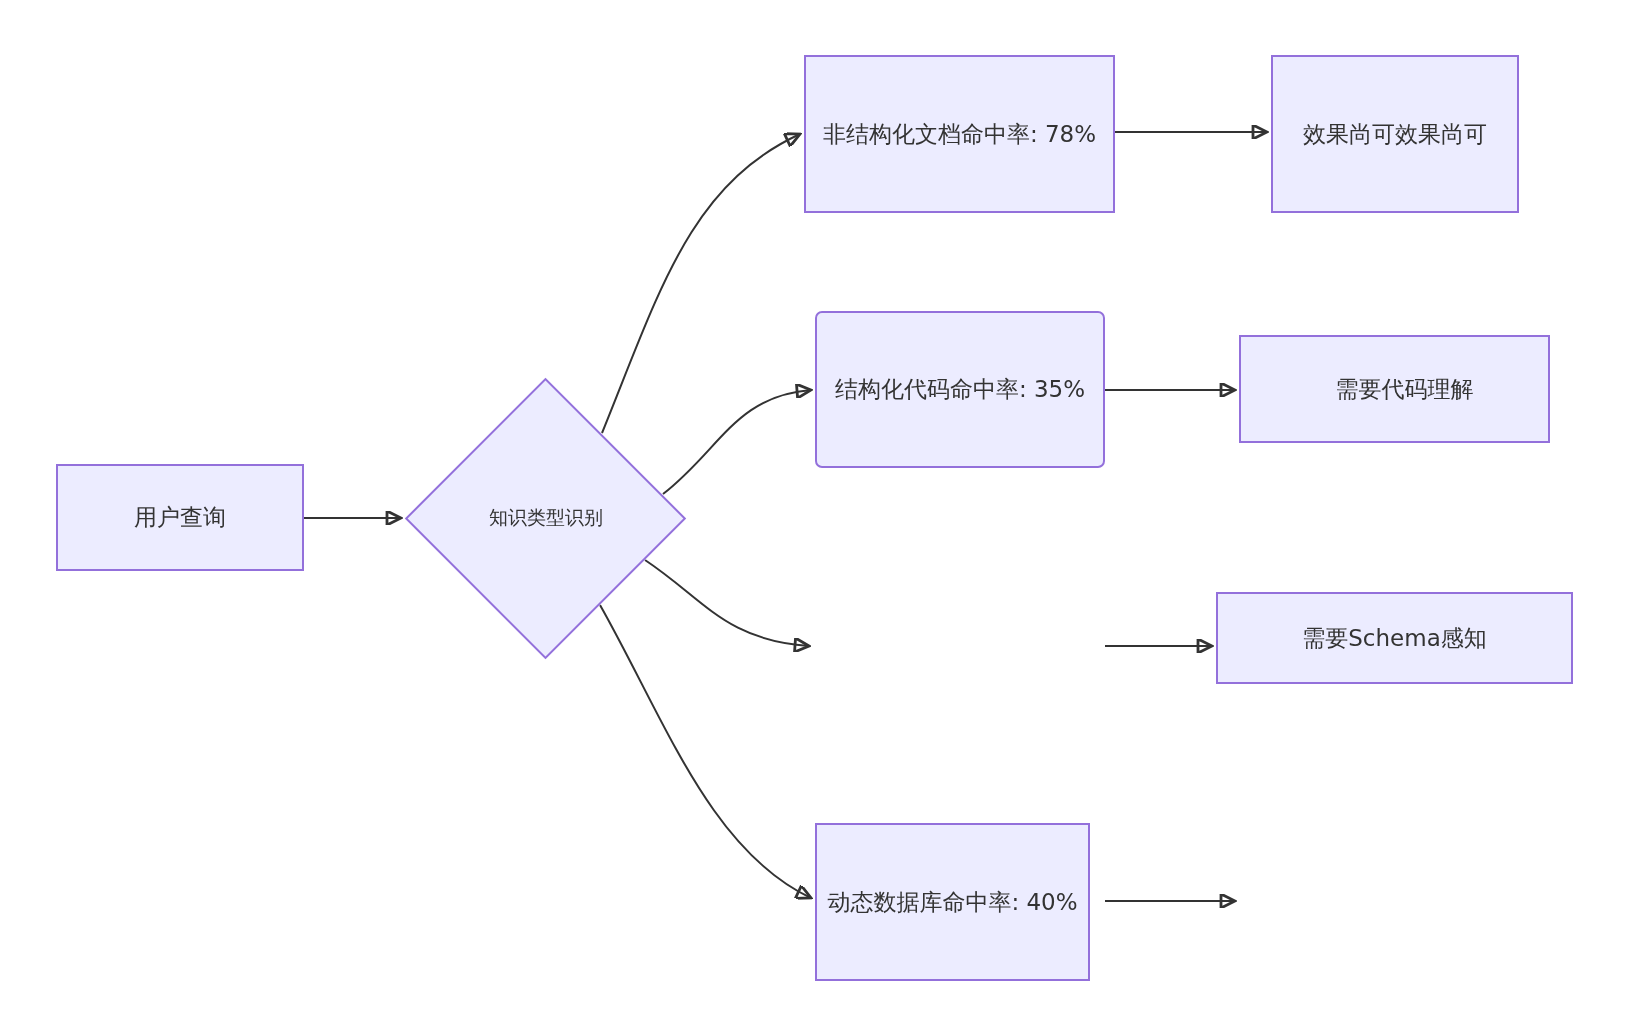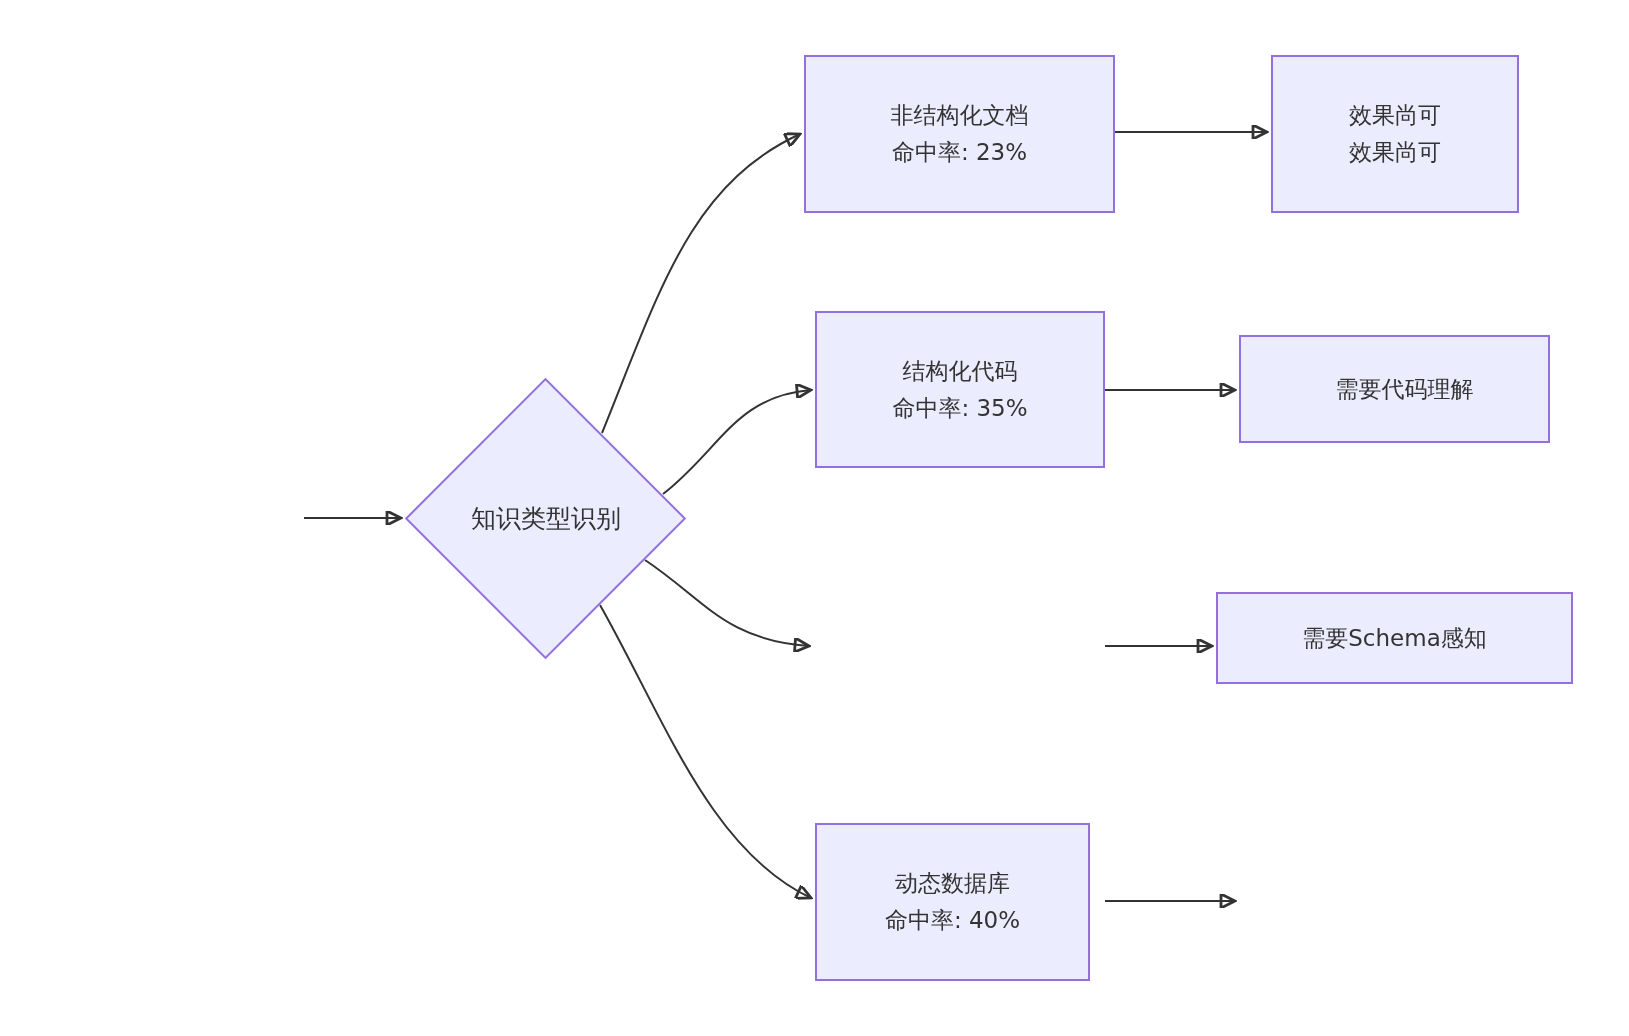--- a/index.html
+++ b/index.html
@@ -31,21 +31,20 @@
     stroke:var(--edge-color);
     stroke-width:2px;
   }
   .node{
     position:absolute;
     box-sizing:border-box;
     background:var(--node-fill);
     border:2px solid var(--node-border);
     color:var(--text-color);
     display:flex;
-    flex-direction:column;
     align-items:center;
     justify-content:center;
     text-align:center;
     font-size:23px;
     line-height:37px;
   }
   .node .line{white-space:nowrap;}
   .diamond-shape{
     position:absolute;
     box-sizing:border-box;
@@ -56,27 +55,27 @@
     background:var(--node-fill);
     border:2px solid var(--node-border);
     transform:rotate(45deg);
   }
   .diamond-label{
     position:absolute;
     left:546px;
     top:518px;
     transform:translate(-50%,-50%);
     color:var(--text-color);
-    font-size:25px;
+    font-size:19px;
     white-space:nowrap;
   }
   
   .n-user     {left:56px;  top:464px; width:248px; height:107px;}
   .n-unstruct {left:804px; top:55px;  width:311px; height:158px;}
-  .n-code     {left:815px; top:311px; width:290px; height:157px;}
+  .n-code     {left:815px; top:311px; width:290px; height:157px;border-radius:7px;}
   .n-api      {left:813px; top:567px; width:292px; height:158px;}
   .n-db       {left:815px; top:823px; width:275px; height:158px;}
   .n-out1     {left:1271px;top:55px;  width:248px; height:158px;}
   .n-out2     {left:1239px;top:335px; width:311px; height:108px;padding-left:20px;}
   .n-out3     {left:1216px;top:592px; width:357px; height:92px;}
   .n-out4     {left:1239px;top:848px; width:313px; height:108px;}
 </style>
 </head>
 <body>
 
@@ -92,27 +91,30 @@
     <path d="M 602 433 C 660 290, 690 185, 800 134" marker-end="url(#arrowhead)"></path>
     <path d="M 663 494 C 720 450, 735 396, 811 390" marker-end="url(#arrowhead)"></path>
     <path d="M 645 560 C 705 600, 725 640, 809 646" marker-end="url(#arrowhead)"></path>
     <path d="M 600 605 C 665 720, 710 850, 811 898" marker-end="url(#arrowhead)"></path>
     <path d="M 1115 132 L 1267 132" marker-end="url(#arrowhead)"></path>
     <path d="M 1105 390 L 1235 390" marker-end="url(#arrowhead)"></path>
     <path d="M 1105 646 L 1212 646" marker-end="url(#arrowhead)"></path>
     <path d="M 1105 901 L 1235 901" marker-end="url(#arrowhead)"></path>
   </svg>
 
+  <div class="node n-user">
+    <div class="line">用户查询</div>
+  </div>
 
   <div class="diamond-shape"></div>
   <div class="diamond-label">知识类型识别</div>
 
   <div class="node n-unstruct">
     <div class="line">非结构化文档</div>
-    <div class="line">命中率: 23%</div>
+    <div class="line">命中率: 78%</div>
   </div>
 
   <div class="node n-code">
     <div class="line">结构化代码</div>
     <div class="line">命中率: 35%</div>
   </div>
 
 
   <div class="node n-db">
     <div class="line">动态数据库</div>

